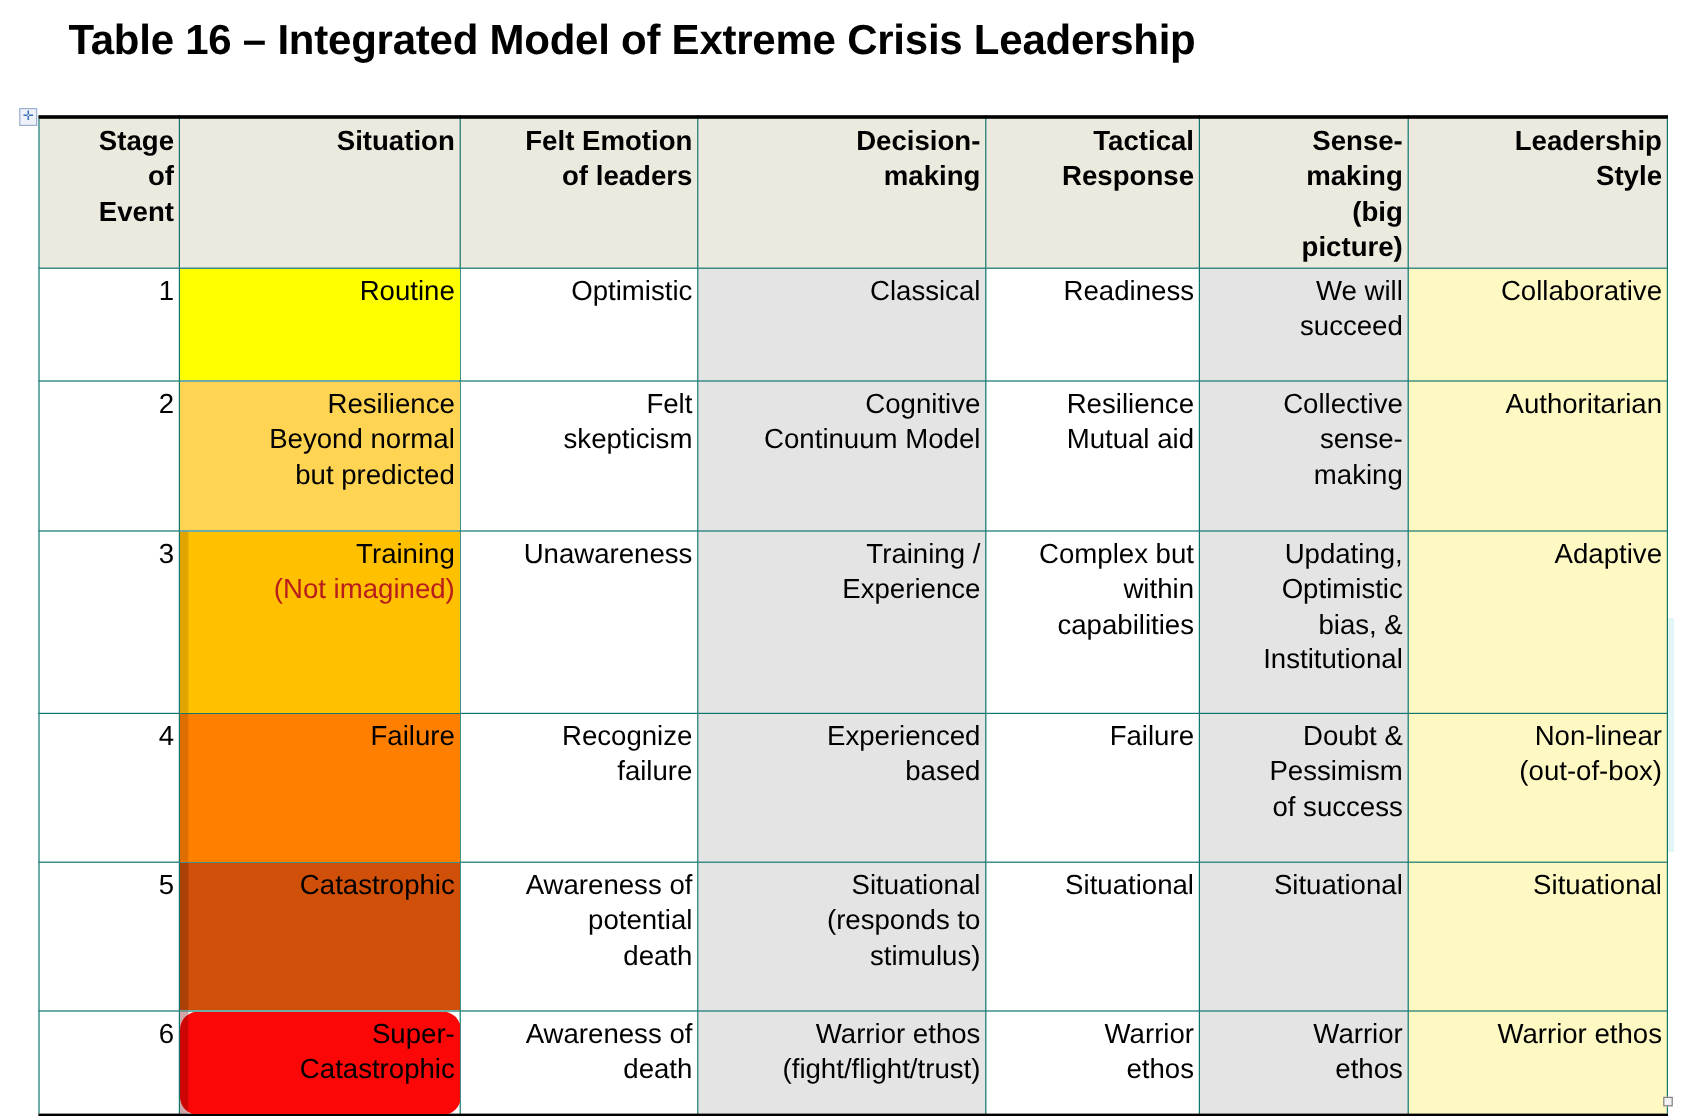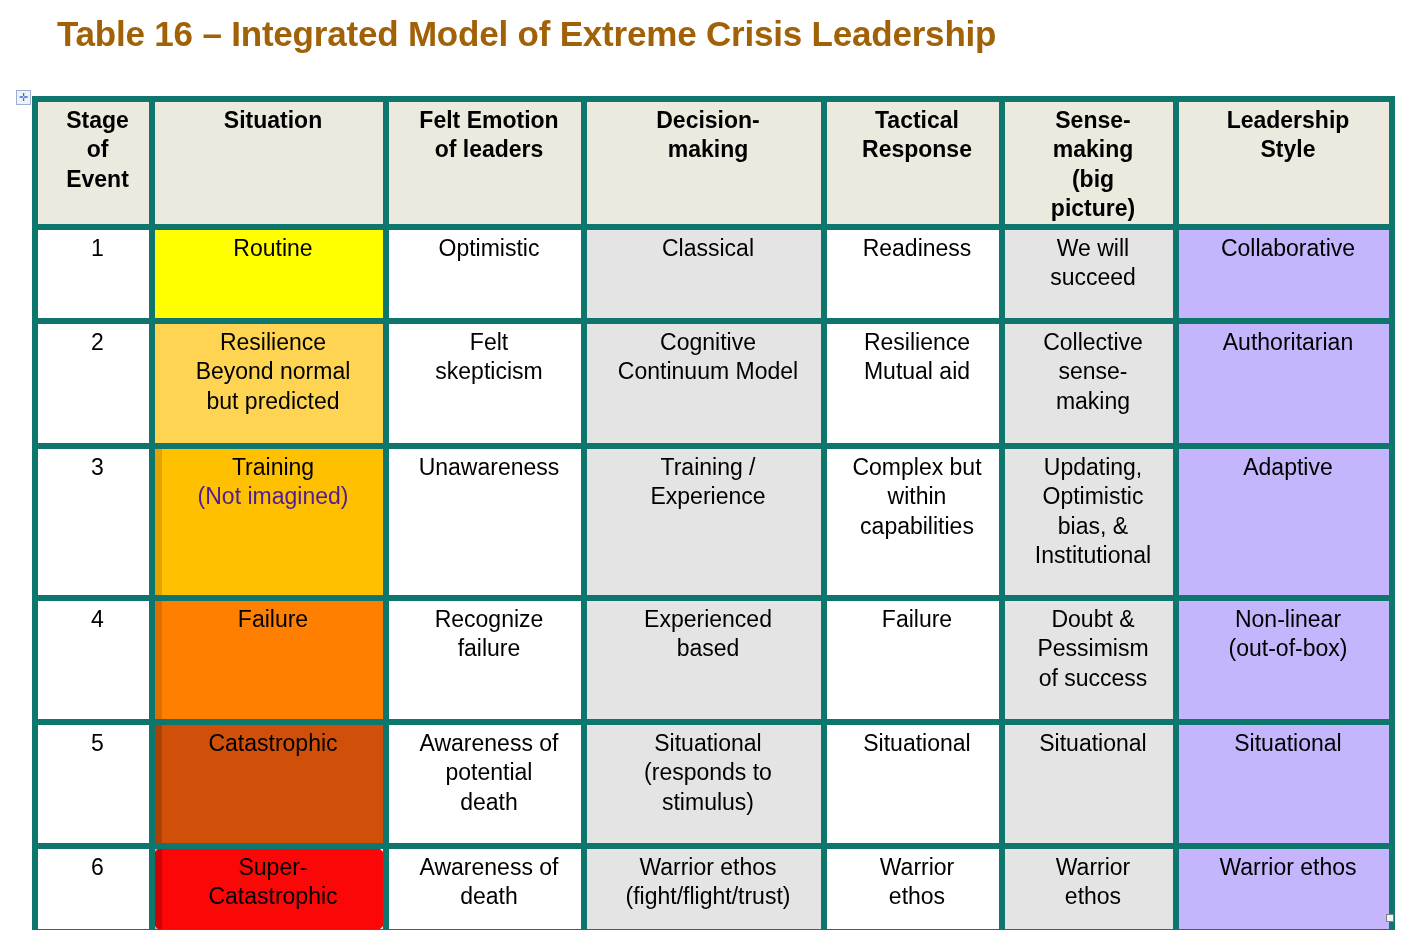--- a/index.html
+++ b/index.html
@@ -14,21 +14,21 @@
     overflow: hidden;
     position: relative;
   }
 
   #page-title {
     position: absolute;
     left: 57px;
     top: 14px;
     font-size: 35px;
     font-weight: bold;
-    color: #a16207;
+    color: #000000;
     letter-spacing: -0.2px;
     white-space: nowrap;
   }
 
   
   #move-handle {
     position: absolute;
     left: 16px;
     top: 90px;
     width: 15px;
@@ -68,23 +68,23 @@
   table.crisis-table {
     border-collapse: collapse;
     table-layout: fixed;
     width: 1357px;
     border-top: 3px solid #000000;
     border-bottom: 2px solid #000000;
   }
 
   table.crisis-table td,
   table.crisis-table th {
-    border: 6px solid #0f766e;
+    border: 1px solid #0f766e;
     vertical-align: top;
-    text-align: center;
+    text-align: right;
     padding: 4px 4px 0 12px;
     font-size: 23px;
     line-height: 1.28;
     color: #000000;
     font-weight: normal;
     box-sizing: border-box;
   }
 
   
   col.c-stage { width: 117px; }
@@ -119,39 +119,39 @@
     position: relative;
     z-index: 2;
   }
   td.sit-1 { background: #ffff00; color: #000000; }
   td.sit-2 { background: #ffd453; color: #000000; }
   td.sit-3 { background: #ffc000; color: #000000; }
   td.sit-4 { background: #ff8000; color: #fde9e9; }
   td.sit-5 { background: #d0500a; color: #ffe8ee; }
   td.sit-6 { background: #fb0707; color: #ffd9e6; border-radius: 15px; }
 
-  td.sit-3 .sub { color: #4c1d95; }
+  td.sit-3 .sub { color: #b91c1c; }
 
   
   td.situation .edge {
     position: absolute;
     left: 0;
     top: 0;
     bottom: 0;
     width: 7px;
     z-index: 1;
   }
   td.sit-3 .edge { background: rgba(150, 95, 0, 0.28); }
   td.sit-4 .edge { background: rgba(150, 70, 0, 0.30); }
   td.sit-5 .edge { background: rgba(90, 35, 0, 0.32); }
   td.sit-6 .edge { background: rgba(120, 0, 0, 0.35); }
 
   
   td.leadership {
-    background: #c4b5fd;
+    background: #fef9c3;
     color: #ffffff;
     font-weight: bold;
     border-color: #4a6aa8;
   }
 
   
   tr.r1 td { height: 94px; }
   tr.r2 td { height: 125px; }
   tr.r3 td { height: 152px; }
   tr.r4 td { height: 124px; }

